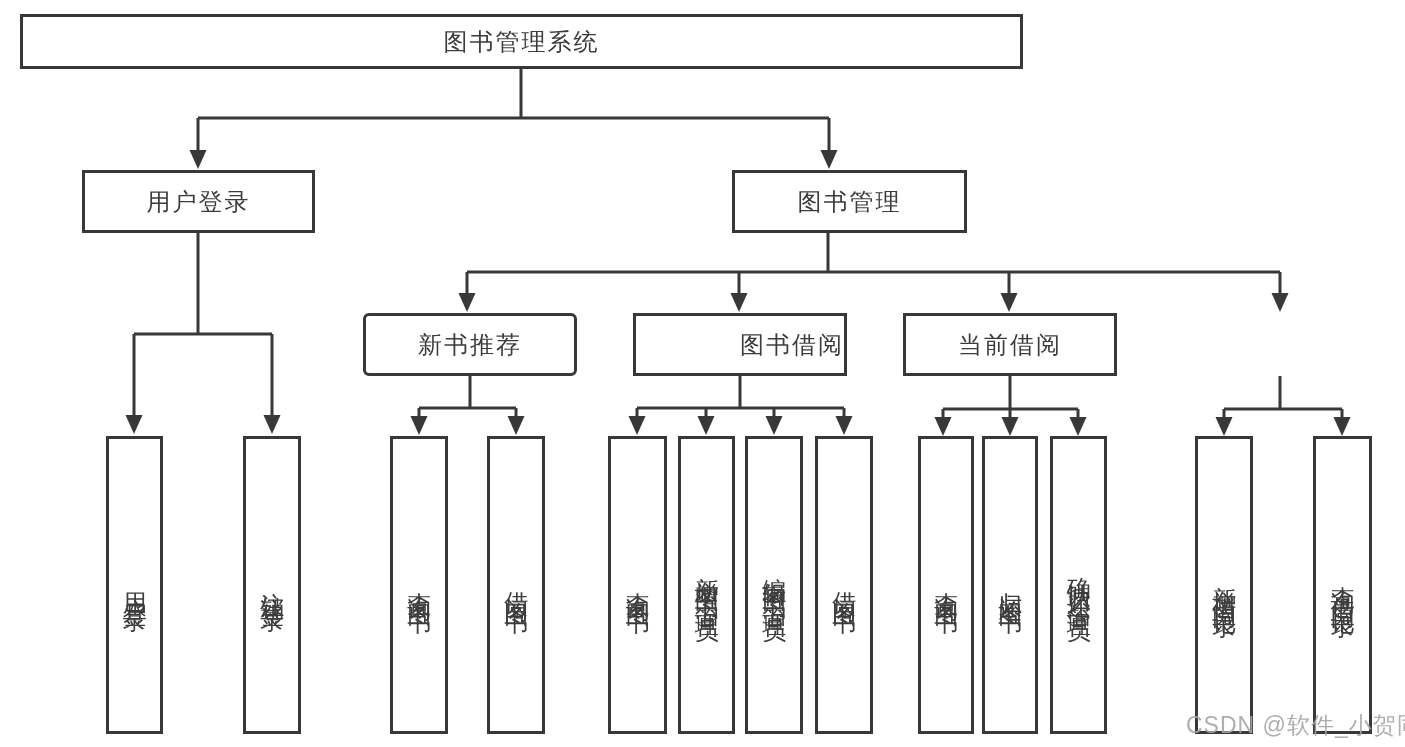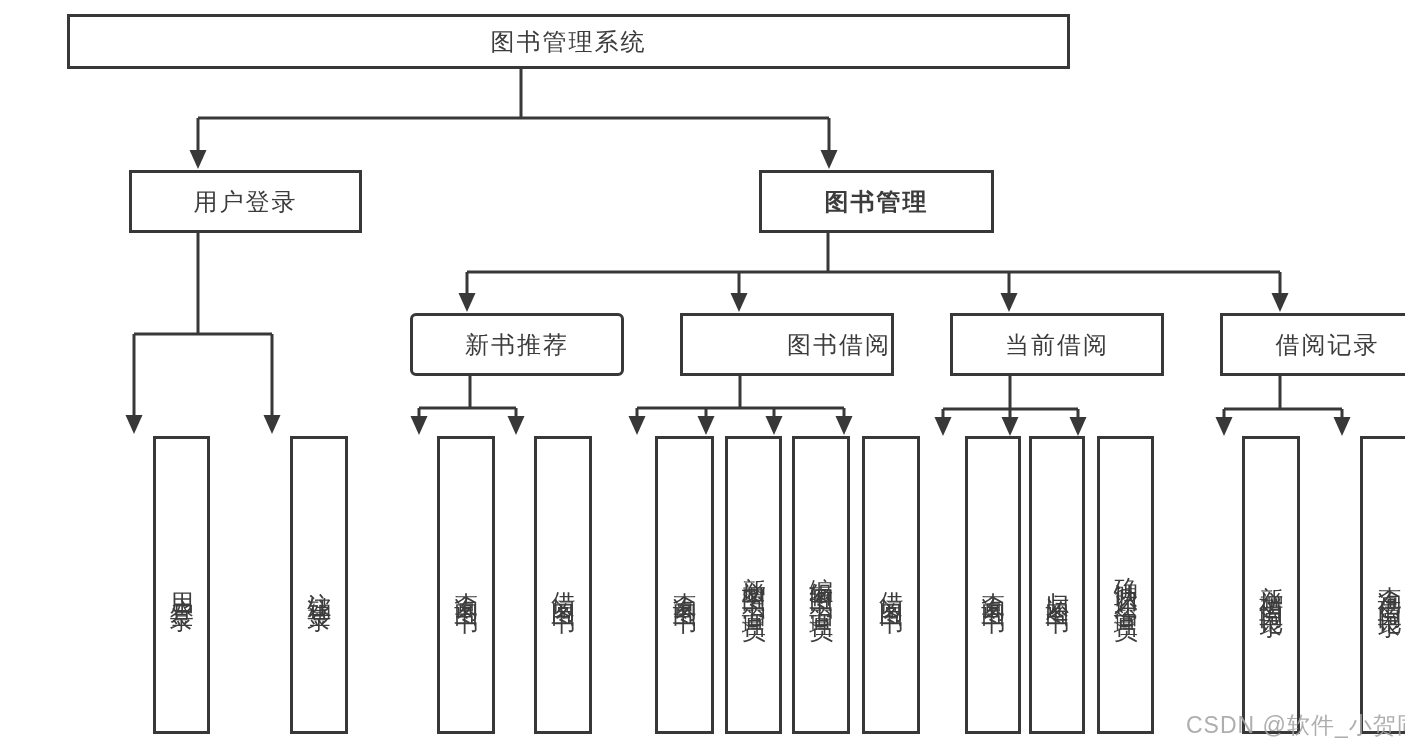--- a/index.html
+++ b/index.html
@@ -17,21 +17,20 @@
   }
   .node {
     position: absolute;
     box-sizing: border-box;
     border: 3px solid #383838;
     background: #ffffff;
     display: flex;
     align-items: center;
     justify-content: center;
     color: #3c3c3c;
-    margin-left: 47px;
   }
   .node.h {
     font-size: 24px;
     letter-spacing: 2px;
     white-space: nowrap;
   }
   .node.v {
     font-size: 24px;
   }
   .node.v .vtext {
@@ -53,21 +52,21 @@
     top: 710px;
     font-size: 23px;
     color: rgba(165,165,165,0.9);
     white-space: nowrap;
     z-index: 10;
     letter-spacing: 1px;
   }
   
   #n-root        { left: 20px;   top: 14px;  width: 1003px; height: 55px; }
   #n-user-login  { left: 82px;   top: 170px; width: 233px;  height: 63px; }
-  #n-book-mgmt   { left: 712px;  top: 170px; width: 235px;  height: 63px; font-weight: bold; }
+  #n-book-mgmt   { left: 732px;  top: 170px; width: 235px;  height: 63px; }
   #n-new-book    { left: 363px;  top: 313px; width: 214px;  height: 63px; border-radius: 6px; }
   #n-borrow      { left: 633px;  top: 313px; width: 214px;  height: 63px; justify-content: flex-end; }
   #n-current     { left: 903px;  top: 313px; width: 214px;  height: 63px; }
   #n-record      { left: 1173px; top: 313px; width: 215px;  height: 63px; }
 
   .leaf { top: 436px; height: 298px; }
   #l-ul-1 { left: 106px;  width: 57px; }
   #l-ul-2 { left: 243px;  width: 58px; }
   #l-nb-1 { left: 390px;  width: 58px; }
   #l-nb-2 { left: 487px;  width: 58px; }
@@ -146,23 +145,20 @@
 
   <div class="node h" id="n-new-book">
     <span>新书推荐</span>
   </div>
   <div class="node h" id="n-borrow">
     <span>图书借阅</span>
   </div>
   <div class="node h" id="n-current">
     <span>当前借阅</span>
   </div>
-  <div class="node h" id="n-record">
-    <span>借阅记录</span>
-  </div>
 
   <div class="node v leaf" id="l-ul-1">
     <span class="vtext">用户登录</span>
   </div>
   <div class="node v leaf" id="l-ul-2">
     <span class="vtext">注销登录</span>
   </div>
 
   <div class="node v leaf" id="l-nb-1">
     <span class="vtext">查询图书</span>

